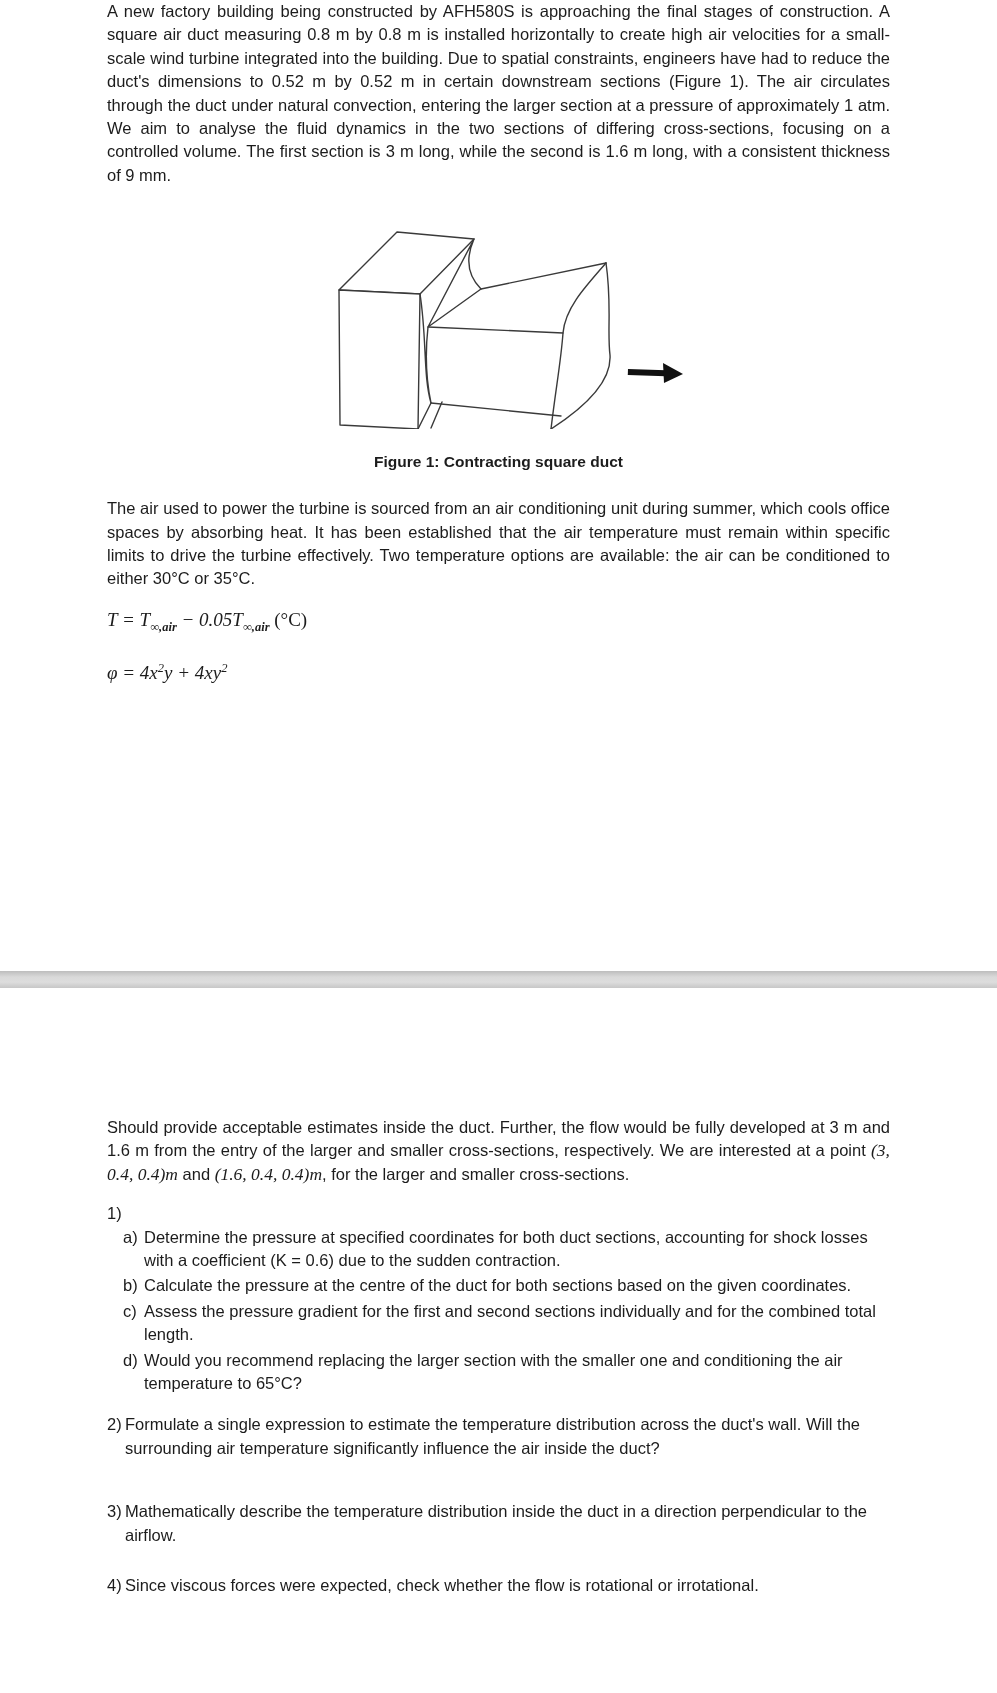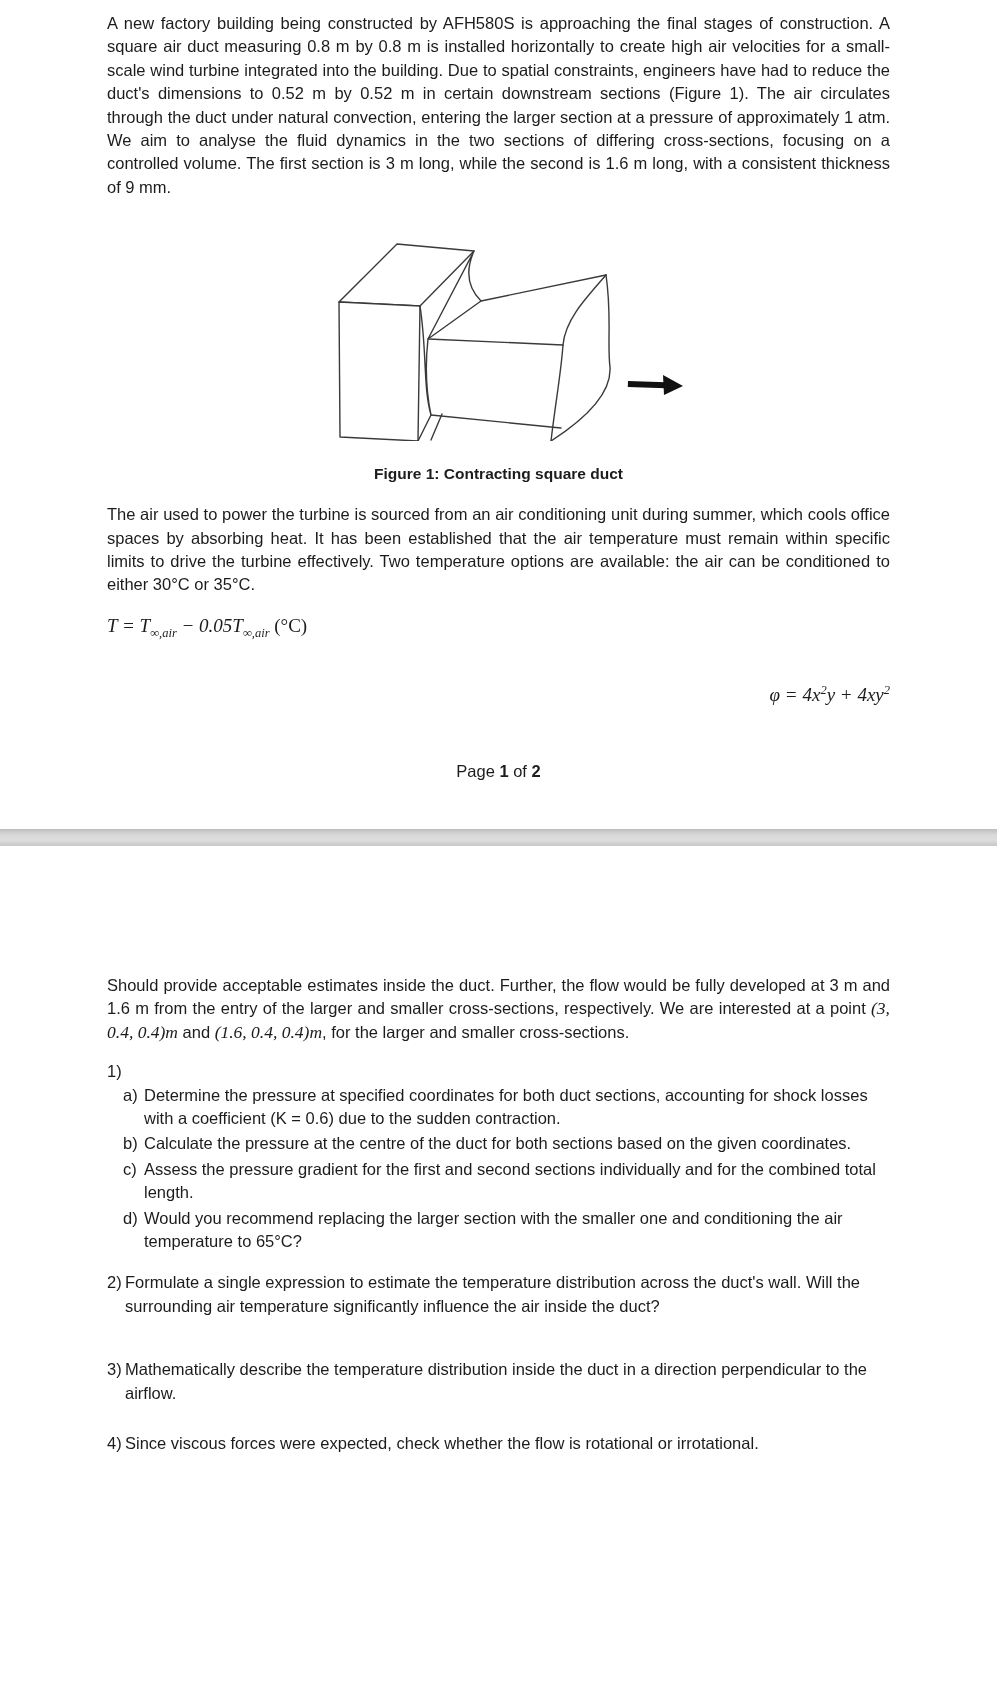--- a/index.html
+++ b/index.html
@@ -10,53 +10,53 @@
     -webkit-font-smoothing: antialiased;
   }
   .page {
     width: 997px;
     box-sizing: border-box;
     padding-left: 107px;
     padding-right: 107px;
     background: #ffffff;
     overflow: hidden;
   }
-  .page1 { padding-top: 12px; height: 829px; }
+  .page1 { height: 971px; }
   .page2 { padding-top: 128px; height: 871px; }
   .sep {
     width: 997px; height: 17px;
     background: linear-gradient(to bottom, #bdbdbd, #d9d9d9 35%, #dddddd 65%, #c7c7c7);
   }
   .para {
     font-size: 16.5px;
     line-height: 23.4px;
     margin: 0;
   }
   .j { text-align: justify; }
   .fig { margin: 22px 0 0 0; text-align: center; }
   .fig svg { display: block; margin: 0 auto; }
   .figcap {
     font-weight: bold;
     font-size: 15.5px;
     margin-top: 24px;
     text-align: center;
   }
-  .p2 { margin-top: 20px; }
+  .p2 { margin-top: 26px; }
   .p3 { margin-top: 13px; }
   .p4 { margin-top: 20px; }
   .formula {
     font-family: "Liberation Serif", serif;
     font-style: italic;
     font-size: 19px;
     margin-top: 18px;
   }
-  .formula sub { font-size: 12.5px; font-style: italic; }
+  .formula sub { font-size: 12.5px; font-style: italic; font-weight: bold; }
   .formula sup { font-size: 12.5px; }
   .formula .upright { font-style: normal; }
-  .formula2 { text-align: right; margin-top: 42px; }
+  .formula2 { text-align: left; margin-top: 26px; }
   .pgfooter {
     margin-top: 56px;
     text-align: center;
     font-size: 16.5px;
   }
   .pgfooter b { font-weight: 700; }
   .mathspan {
     font-family: "Liberation Serif", serif;
     font-style: italic;
     font-size: 17.5px;
@@ -117,23 +117,20 @@
 
     <div class="formula">
       <span>T = T</span><sub>∞,air</sub><span> − 0.05T</span><sub>∞,air</sub><span class="upright"> (°C)</span>
     </div>
 
 
     <div class="formula formula2">
       <span>φ = 4x</span><sup>2</sup><span>y + 4xy</span><sup>2</sup>
     </div>
 
-    <div class="pgfooter">
-      <span>Page </span><b>1</b><span> of </span><b>2</b>
-    </div>
   </section>
 
   <div class="sep"></div>
 
   <section class="page page2">
 
     <p class="para j"><span>Should provide acceptable estimates inside the duct. Further, the flow would be fully developed at 3 m and 1.6 m from the entry of the larger and smaller cross-sections, respectively. We are interested at a point </span><span class="mathspan">(3, 0.4, 0.4)m</span><span> and </span><span class="mathspan">(1.6, 0.4, 0.4)m</span><span>, for the larger and smaller cross-sections.</span></p>
 
 
     <div class="qrow q1row">

